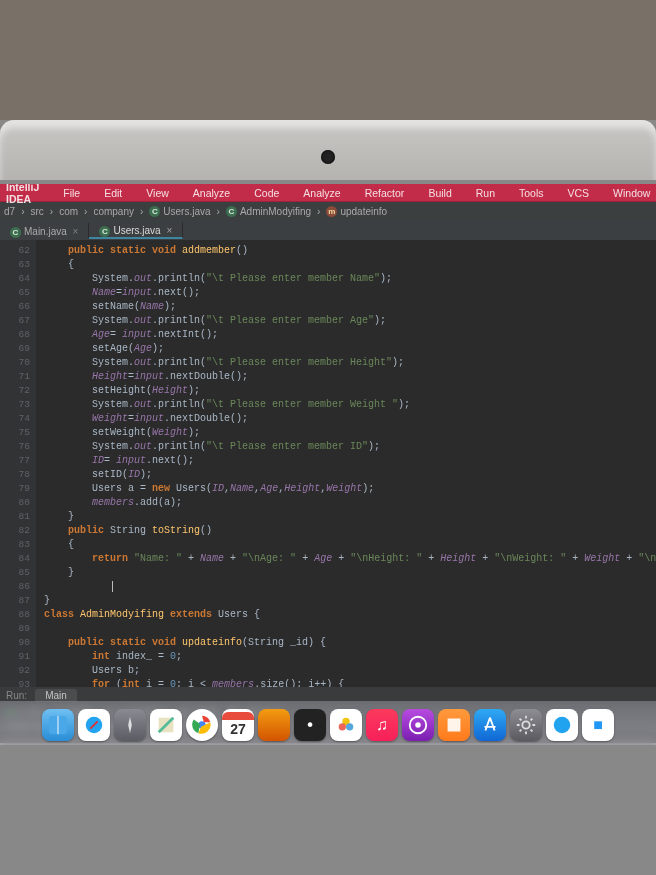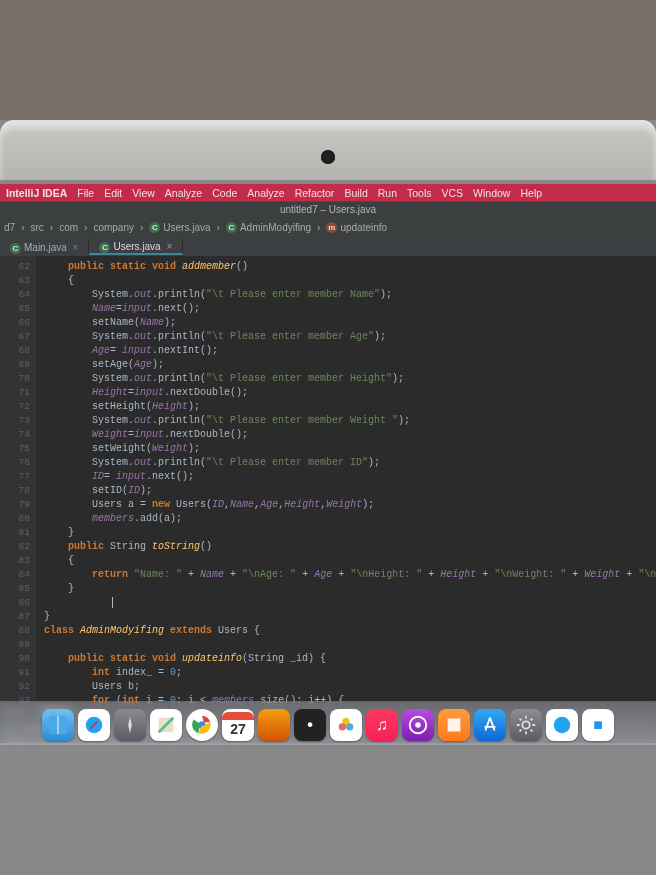--- a/index.html
+++ b/index.html
@@ -47,21 +47,21 @@
     overflow: hidden;
     font-size: 10px;
   }
   .menubar {
     height: 18px;
     background: #c32c48;
     color: #f4dfe3;
     display: flex;
     align-items: center;
     padding: 0 6px;
-    gap: 10px;
+    gap: 24px;
     font-family: -apple-system, "Helvetica Neue", sans-serif;
     font-size: 10.5px;
     font-weight: 500;
     box-shadow: inset 0 -1px 0 rgba(0,0,0,0.2);
   }
   .menubar .app { font-weight: 700; }
   .window-title {
     text-align: center;
     color: #b6b6b6;
     font-family: -apple-system, sans-serif;
@@ -140,21 +140,21 @@
   .code {
     flex: 1;
     padding: 4px 4px 4px 8px;
     line-height: 14px;
     white-space: pre;
     color: #a9b7c6;
     font-size: 10px;
     overflow: hidden;
   }
   .kw    { color: #cc7832; font-weight: bold; }
-  .mname { color: #ffc66d; font-style: italic; }
+  .mname { color: #ffc66d; }
   .str   { color: #6a8759; }
   .field { color: #9876aa; font-style: italic; }
   .num   { color: #6897bb; }
   .run-label {
     color: #888;
     font-family: -apple-system, sans-serif;
     font-size: 10px;
     padding: 2px 6px;
     background: #393b3c;
     display: flex; align-items: center; gap: 8px;
@@ -248,21 +248,20 @@
       <span>Code</span>
       <span>Analyze</span>
       <span>Refactor</span>
       <span>Build</span>
       <span>Run</span>
       <span>Tools</span>
       <span>VCS</span>
       <span>Window</span>
       <span>Help</span>
     </div>
-    <div class="window-title">untitled7 – Users.java</div>
 
     <div class="breadcrumb">
       <span class="crumb">d7</span>
         <span>›</span>
       <span class="crumb">src</span>
         <span>›</span>
       <span class="crumb">com</span>
         <span>›</span>
       <span class="crumb">company</span>
         <span>›</span>

